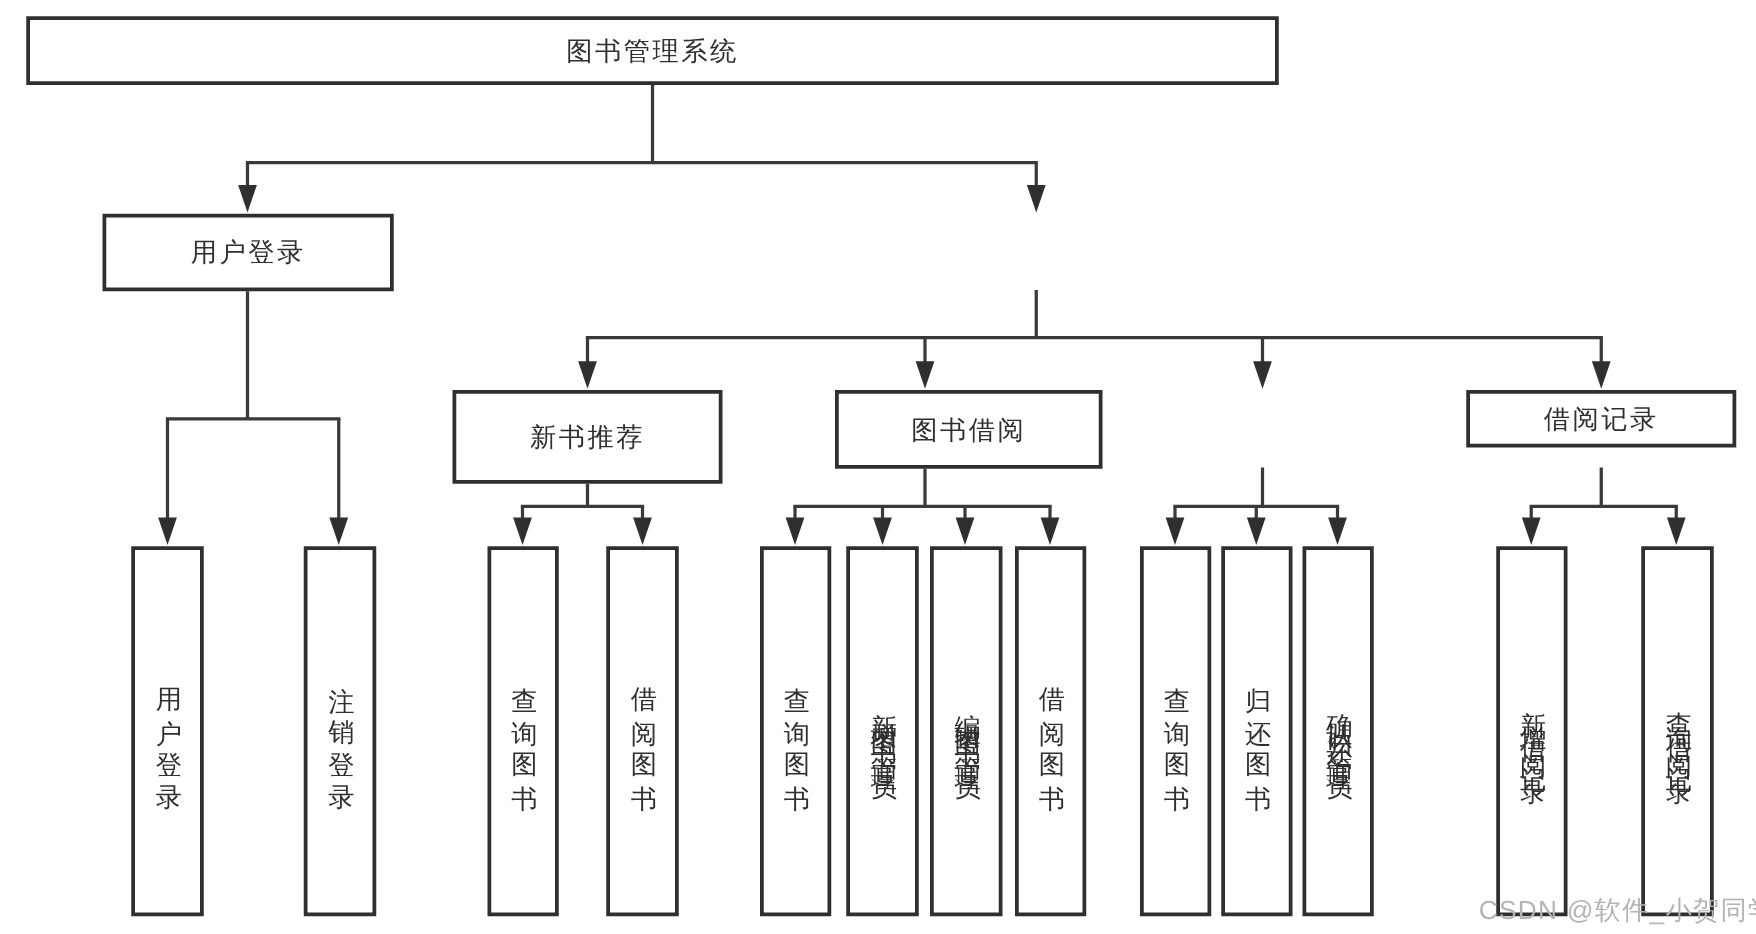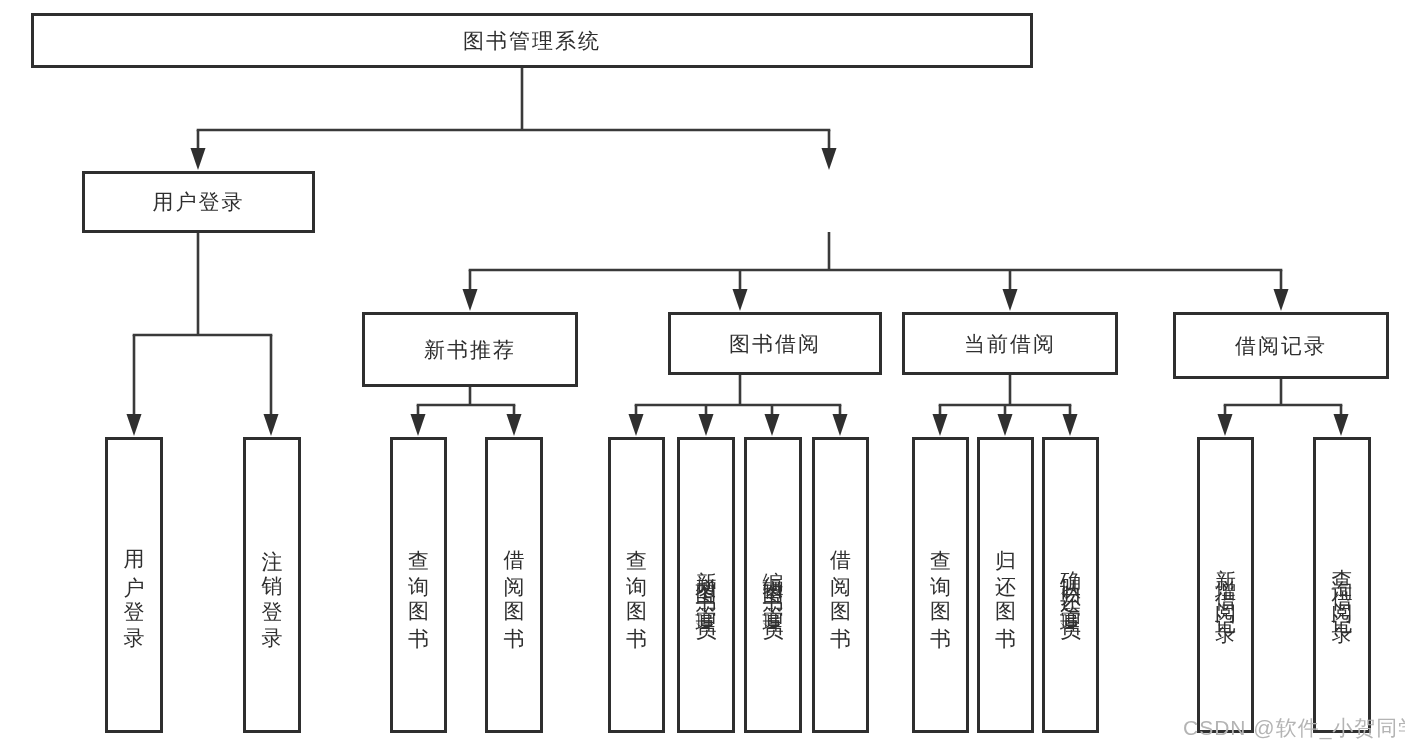--- a/index.html
+++ b/index.html
@@ -98,28 +98,27 @@
       <polygon points="764.5,414 779.5,414 772,436"></polygon>
       <polygon points="832.5,414 847.5,414 840,436"></polygon>
       <polygon points="932.5,414 947.5,414 940,436"></polygon>
       <polygon points="997.5,414 1012.5,414 1005,436"></polygon>
       <polygon points="1062.5,414 1077.5,414 1070,436"></polygon>
       <polygon points="1217.5,414 1232.5,414 1225,436"></polygon>
       <polygon points="1333.5,414 1348.5,414 1341,436"></polygon>
     </g>
   </svg>
 
-  <div class="hnode" style="left:21px;top:13px;width:1002px;height:55px;margin-left:10px;">图书管理系统</div>
+  <div class="hnode" style="left:21px;top:13px;width:1002px;height:55px;">图书管理系统</div>
 
   <div class="hnode" style="left:82px;top:171px;width:233px;height:62px;">用户登录</div>
 
   <div class="hnode" style="left:362px;top:312px;width:216px;height:75px;">新书推荐</div>
   <div class="hnode" style="left:633px;top:312px;width:214px;height:63px;margin-left:35px;">图书借阅</div>
-  <div class="hnode" style="left:902px;top:312px;width:216px;height:63px;">当前借阅</div>
-  <div class="hnode" style="left:1173px;top:312px;width:216px;height:67px;">借阅记录</div>
+  <div class="hnode" style="left:1173px;top:312px;width:216px;height:46px;">借阅记录</div>
 
   <div class="vnode sp-wide" style="left:105px;top:437px;width:58px;height:296px;">用户登录</div>
   <div class="vnode sp-wide" style="left:243px;top:437px;width:58px;height:296px;">注销登录</div>
 
   <div class="vnode sp-wide" style="left:390px;top:437px;width:57px;height:296px;">查询图书</div>
   <div class="vnode sp-wide" style="left:485px;top:437px;width:58px;height:296px;">借阅图书</div>
 
   <div class="vnode sp-wide" style="left:608px;top:437px;width:57px;height:296px;">查询图书</div>
   <div class="vnode sp-tight" style="left:677px;top:437px;width:58px;height:296px;">新增图书（管理员）</div>
   <div class="vnode sp-tight" style="left:744px;top:437px;width:58px;height:296px;">编辑图书（管理员）</div>

